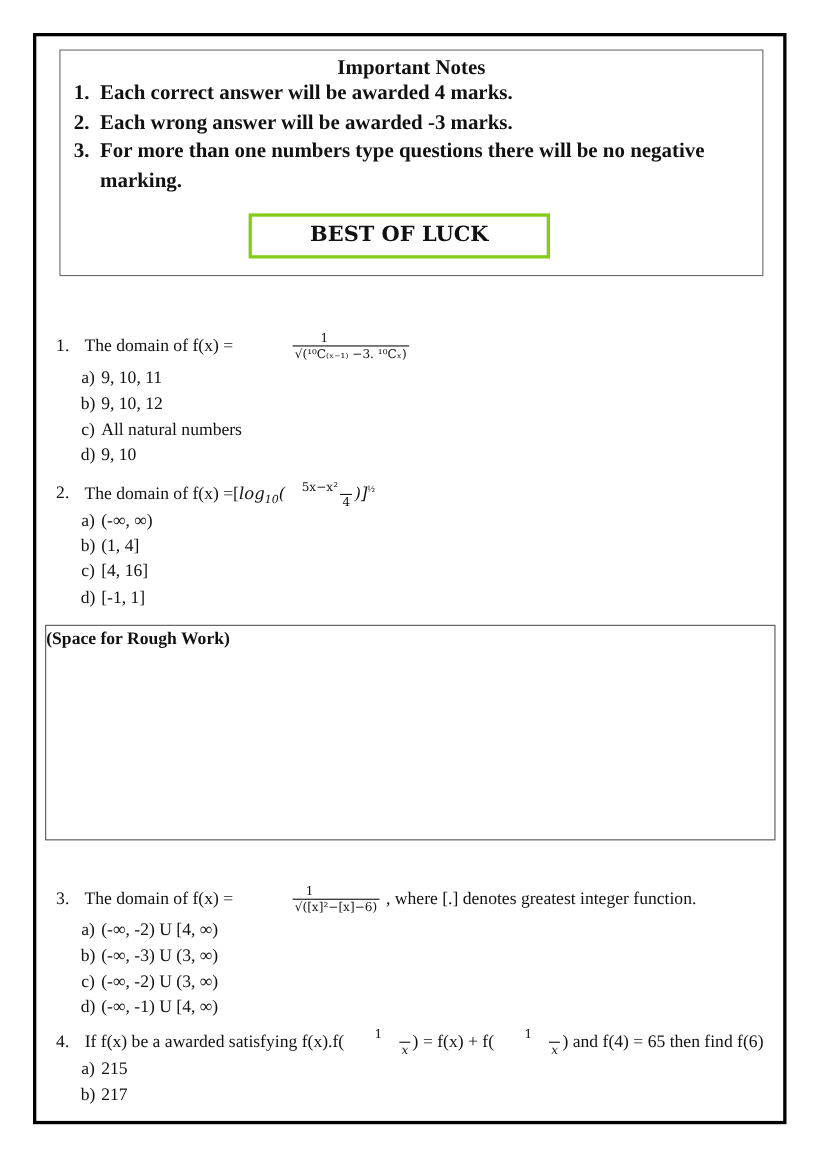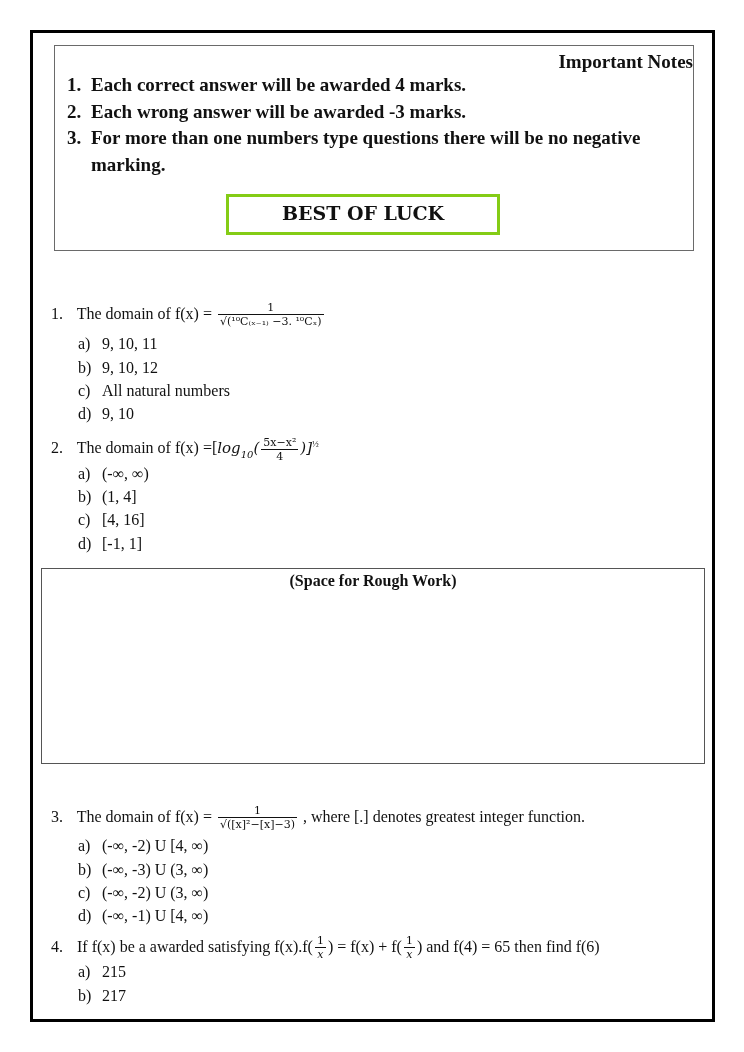--- a/index.html
+++ b/index.html
@@ -9,51 +9,51 @@
   }
   .page-frame {
     position: absolute; left: 30px; top: 30px; width: 679px; height: 986px;
     border: 3px solid #000; box-sizing: content-box;
   }
   .notes-box {
     position: absolute; left: 54px; top: 45px; width: 638px; height: 204px;
     border: 1px solid #6a6a6a;
   }
   .notes-title {
-    position: absolute; left: 0; right: 0; top: 4px; text-align: right;
+    position: absolute; left: 0; right: 0; top: 4px; text-align: center;
     font-weight: bold; font-size: 19px; line-height: 24px;
   }
   .notes-list { position: absolute; left: 12px; top: 26px; right: 10px; }
   .note-item {
     display: flex; font-weight: bold; font-size: 19px; line-height: 26.5px;
   }
   .note-num { width: 24px; flex: none; }
   .luck-box {
     position: absolute; left: 226px; top: 194px; width: 268px; height: 35px;
     border: 3px solid #84cc16; text-align: center;
     font-family: "DejaVu Serif", serif; font-weight: bold; font-size: 19px; line-height: 33px;
   }
   .q { position: absolute; left: 51px; font-size: 16px; line-height: 20px; white-space: nowrap; }
   .q-num { display: inline-block; width: 22px; }
-  .opt { position: absolute; left: 78px; font-size: 16px; line-height: 20px; white-space: nowrap; }
+  .opt { position: absolute; left: 68px; font-size: 16px; line-height: 20px; white-space: nowrap; text-align: center; }
   .opt-letter { display: inline-block; width: 24px; }
   .frac {
     display: inline-block; vertical-align: middle; text-align: center; margin: 0 2px;
     font-family: "DejaVu Serif", serif;
   }
   .frac .num { display: block; font-size: 11px; line-height: 12px; padding: 0 2px; }
-  .frac .den { display: block; font-size: 11px; line-height: 13px; border-top: 1px solid #111; padding: 0 2px; }
+  .frac .den { display: block; font-size: 11px; line-height: 13px; border-top: 1px solid #111; padding: 0 2px; margin-left: 48px; }
   .math { font-family: "DejaVu Serif", serif; font-style: italic; font-size: 15px; }
   sup.small { font-size: 9px; }
   .rough-box {
     position: absolute; left: 41px; top: 568px; width: 662px; height: 194px;
     border: 1px solid #555;
   }
   .rough-title {
-    position: absolute; left: 0; right: 0; top: 2px; text-align: center;
+    position: absolute; left: 0; right: 0; top: 2px; text-align: left;
     font-weight: bold; font-size: 16px; line-height: 20px;
   }
 </style>
 </head>
 <body>
 
 <div class="page-frame"></div>
 
 <div class="notes-box">
   <div class="notes-title">Important Notes</div>
@@ -102,21 +102,21 @@
 
 <div class="rough-box">
   <div class="rough-title">(Space for Rough Work)</div>
 </div>
 
 <div class="q" style="top:805px;">
   <span class="q-num">3.</span>
   <span>The domain of f(x) = </span>
   <span class="frac">
     <span class="num">1</span>
-    <span class="den">√([x]²−[x]−3)</span>
+    <span class="den">√([x]²−[x]−6)</span>
   </span>
   <span>, where [.] denotes greatest integer function.</span>
 </div>
 <div class="opt" style="top:836px;"><span class="opt-letter">a)</span><span>(-∞, -2) U [4, ∞)</span></div>
 <div class="opt" style="top:860px;"><span class="opt-letter">b)</span><span>(-∞, -3) U (3, ∞)</span></div>
 <div class="opt" style="top:883px;"><span class="opt-letter">c)</span><span>(-∞, -2) U (3, ∞)</span></div>
 <div class="opt" style="top:906px;"><span class="opt-letter">d)</span><span>(-∞, -1) U [4, ∞)</span></div>
 
 <div class="q" style="top:935px;">
   <span class="q-num">4.</span>

